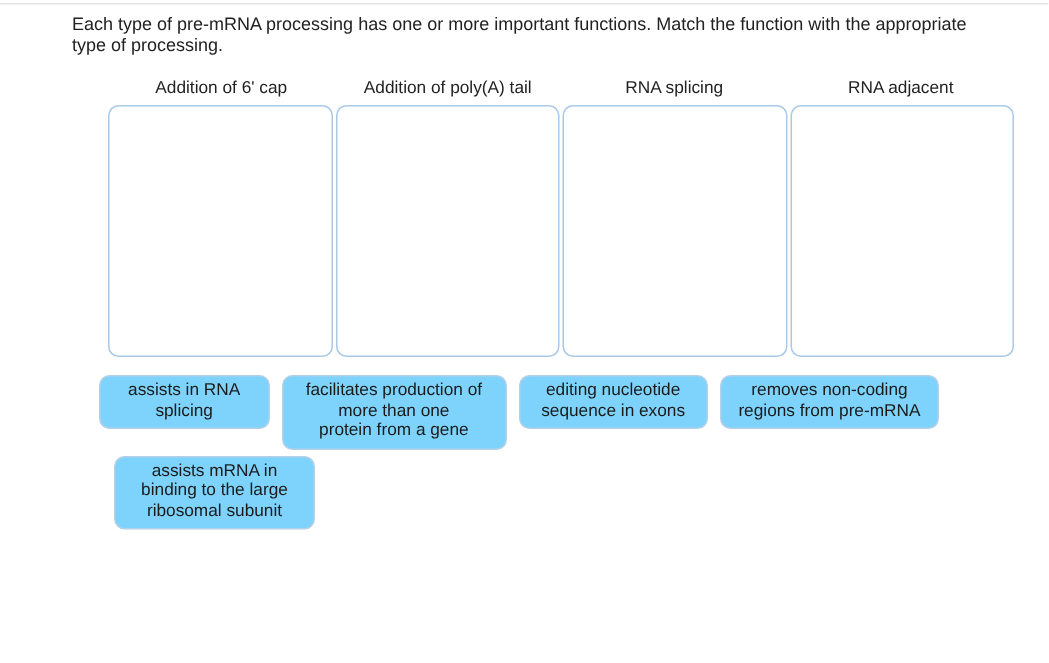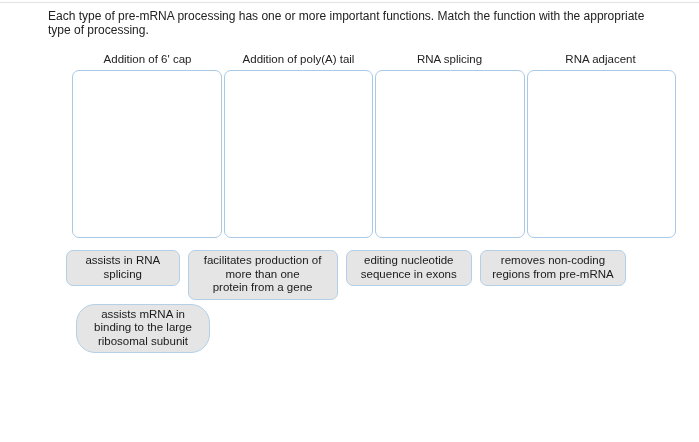--- a/index.html
+++ b/index.html
@@ -78,40 +78,40 @@
     width: 560px;
   }
   .tile-row {
     display: flex;
     align-items: flex-start;
     margin-bottom: 4px;
   }
   .tile-row.row-2 { padding-left: 10px; }
 
   .tile {
-    background: #e5e5e5;
+    background: #7dd3fc;
     border: 1px solid #b3d0e8;
     border-radius: 7px;
     font-size: 11.5px;
     line-height: 13.5px;
     text-align: center;
     color: #1a1a1a;
     padding: 3px 8px 4px 8px;
     margin-right: 8px;
     box-sizing: border-box;
     cursor: move;
     white-space: pre-line;
   }
   .tile:last-child { margin-right: 0; }
 
   .w-115 { width: 115px; }
   .w-152 { width: 152px; }
   .w-128 { width: 128px; }
   .w-148 { width: 148px; }
-  .w-134 { width: 134px; border-radius: 19px; }
+  .w-134 { width: 134px; }
   .w-144 { width: 144px; }
   .w-122 { width: 122px; }
 </style>
 </head>
 <body>
 
 <div class="top-rule"></div>
 
 <div class="prompt">Each type of pre-mRNA processing has one or more important functions. Match the function with the appropriate type of processing.</div>
 

